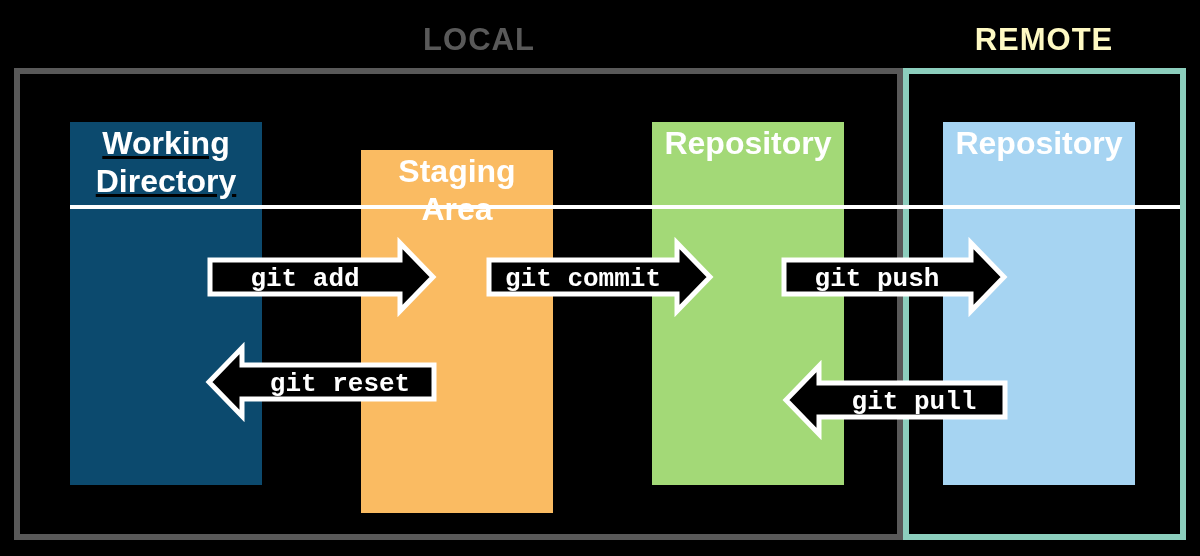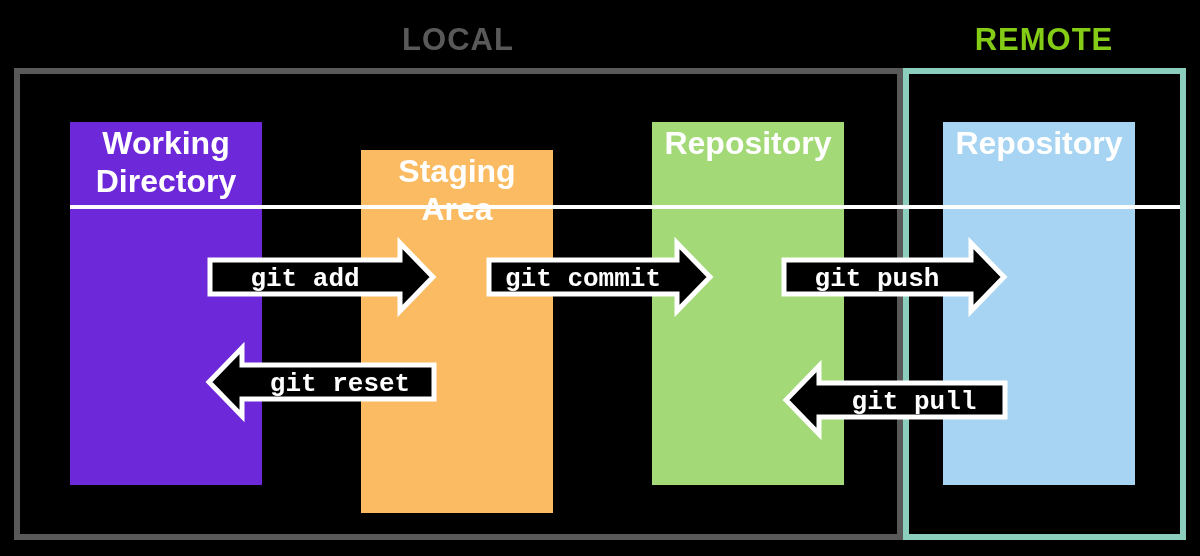--- a/index.html
+++ b/index.html
@@ -81,29 +81,29 @@
     font-size: 26px;
     font-weight: bold;
     text-anchor: middle;
   }
 </style>
 </head>
 <body>
 
 <div class="canvas">
 
-  <div class="zone-label local" style="color: rgb(89, 89, 89);">LOCAL</div>
+  <div class="zone-label local" style="color: rgb(89, 89, 89); margin-left: 21px;">LOCAL</div>
 
-  <div class="zone-label remote" style="color: #84cc16;">REMOTE</div>
+  <div class="zone-label remote" style="color: #fef9c3;">REMOTE</div>
 
   <div class="zone-box local-box" style="border-color: rgb(89, 89, 89);"></div>
 
   <div class="zone-box remote-box" style="border-color: rgb(140, 206, 189);"></div>
 
-  <div class="col c1" style="background: #6d28d9;">
+  <div class="col c1" style="background: #0c4a6e; text-decoration: underline;">
     <div class="col-title">Working Directory</div>
   </div>
 
   <div class="col c2" style="background: rgb(250, 187, 98);">
     <div class="col-title">Staging Area</div>
   </div>
 
   <div class="col c3" style="background: rgb(163, 217, 119);">
     <div class="col-title">Repository</div>
   </div>

